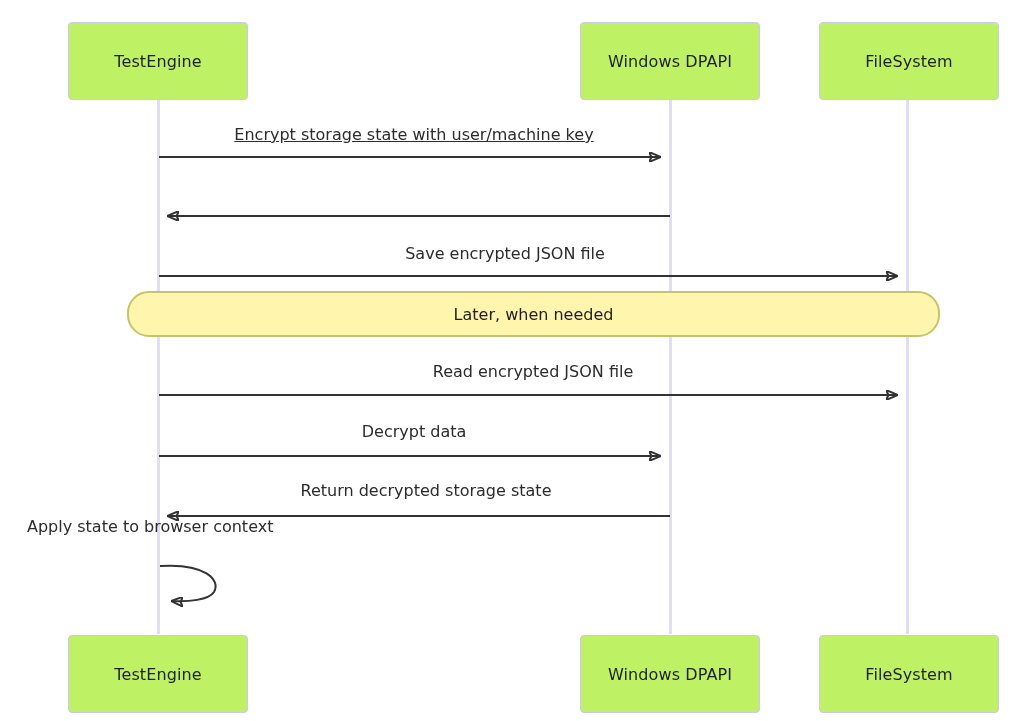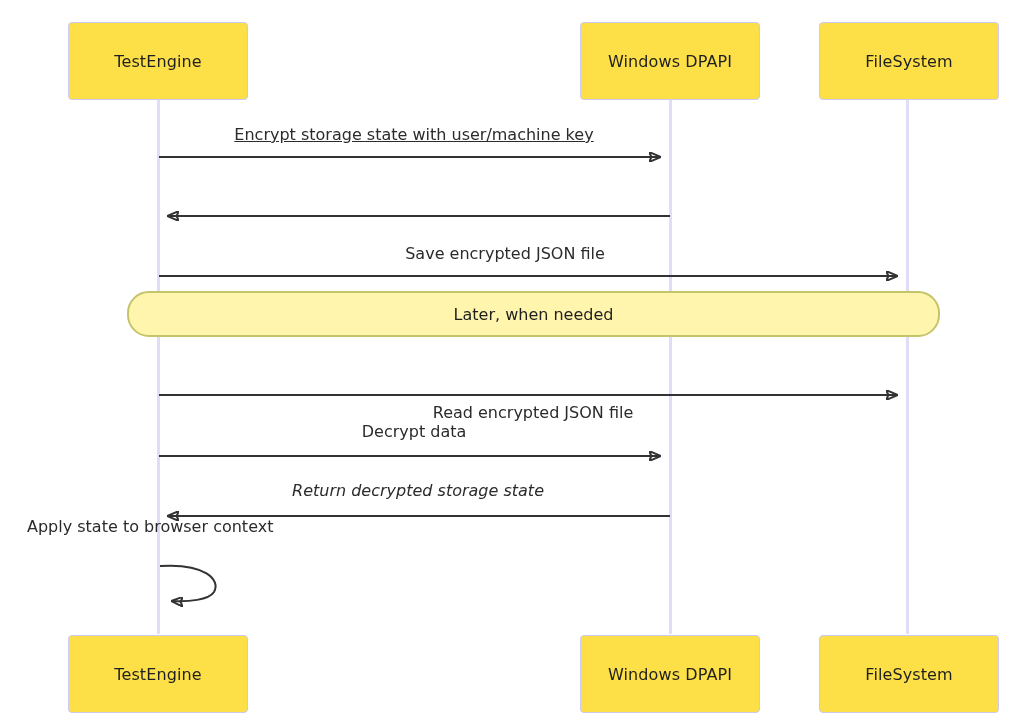--- a/index.html
+++ b/index.html
@@ -17,21 +17,21 @@
   }
   #diagram {
     position: absolute;
     left: 0;
     top: 0;
     width: 1013px;
     height: 721px;
   }
   .actor-box {
     position: absolute;
-    background: #fde047;
+    background: #bef264;
     border: 1px solid #cbc8f2;
     border-radius: 4px;
     display: flex;
     align-items: center;
     justify-content: center;
     color: #1f1f1f;
     font-size: 16px;
     letter-spacing: 0.1px;
   }
   .lifeline {
@@ -98,23 +98,23 @@
   <div class="actor-box" style="left:819px; top:635px; width:180px; height:78px;">
     <span>FileSystem</span>
   </div>
 
   <div class="note-box" style="left:127px; top:291px; width:813px; height:46px;border-radius:22px;">
     <span>Later, when needed</span>
   </div>
 
   <div class="msg-label" style="left:158px; top:125px; width:512px;text-decoration:underline;">Encrypt storage state with user/machine key</div>
   <div class="msg-label" style="left:158px; top:244px; width:694px;">Save encrypted JSON file</div>
-  <div class="msg-label" style="left:158px; top:362px; width:750px;margin-top:41px;">Read encrypted JSON file</div>
+  <div class="msg-label" style="left:158px; top:362px; width:750px;">Read encrypted JSON file</div>
   <div class="msg-label" style="left:158px; top:422px; width:512px;">Decrypt data</div>
-  <div class="msg-label" style="left:162px; top:481px; width:512px;font-style:italic;">Return decrypted storage state</div>
+  <div class="msg-label" style="left:170px; top:481px; width:512px;">Return decrypted storage state</div>
   <div class="msg-label" style="left:27px; top:517px; width:auto; text-align:left;">Apply state to browser context</div>
 
   <svg class="arrows" viewBox="0 0 1013 721">
     <defs>
       <marker id="ah-right" markerWidth="12" markerHeight="10" refX="11" refY="5" orient="auto" markerUnits="userSpaceOnUse">
         <path d="M0,0 L12,5 L0,10 L2.5,5 z" fill="#333333" stroke="none"></path>
       </marker>
       <marker id="ah-left" markerWidth="12" markerHeight="10" refX="11" refY="5" orient="auto" markerUnits="userSpaceOnUse">
         <path d="M0,0 L12,5 L0,10 L2.5,5 z" fill="#333333" stroke="none"></path>
       </marker>

